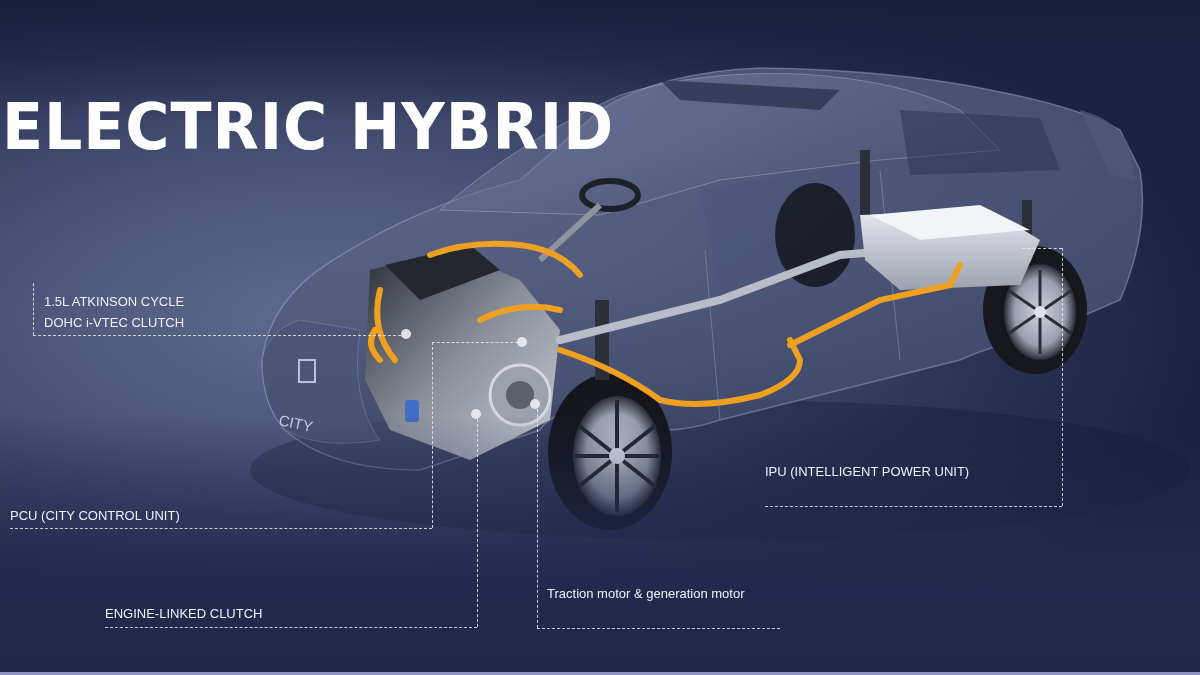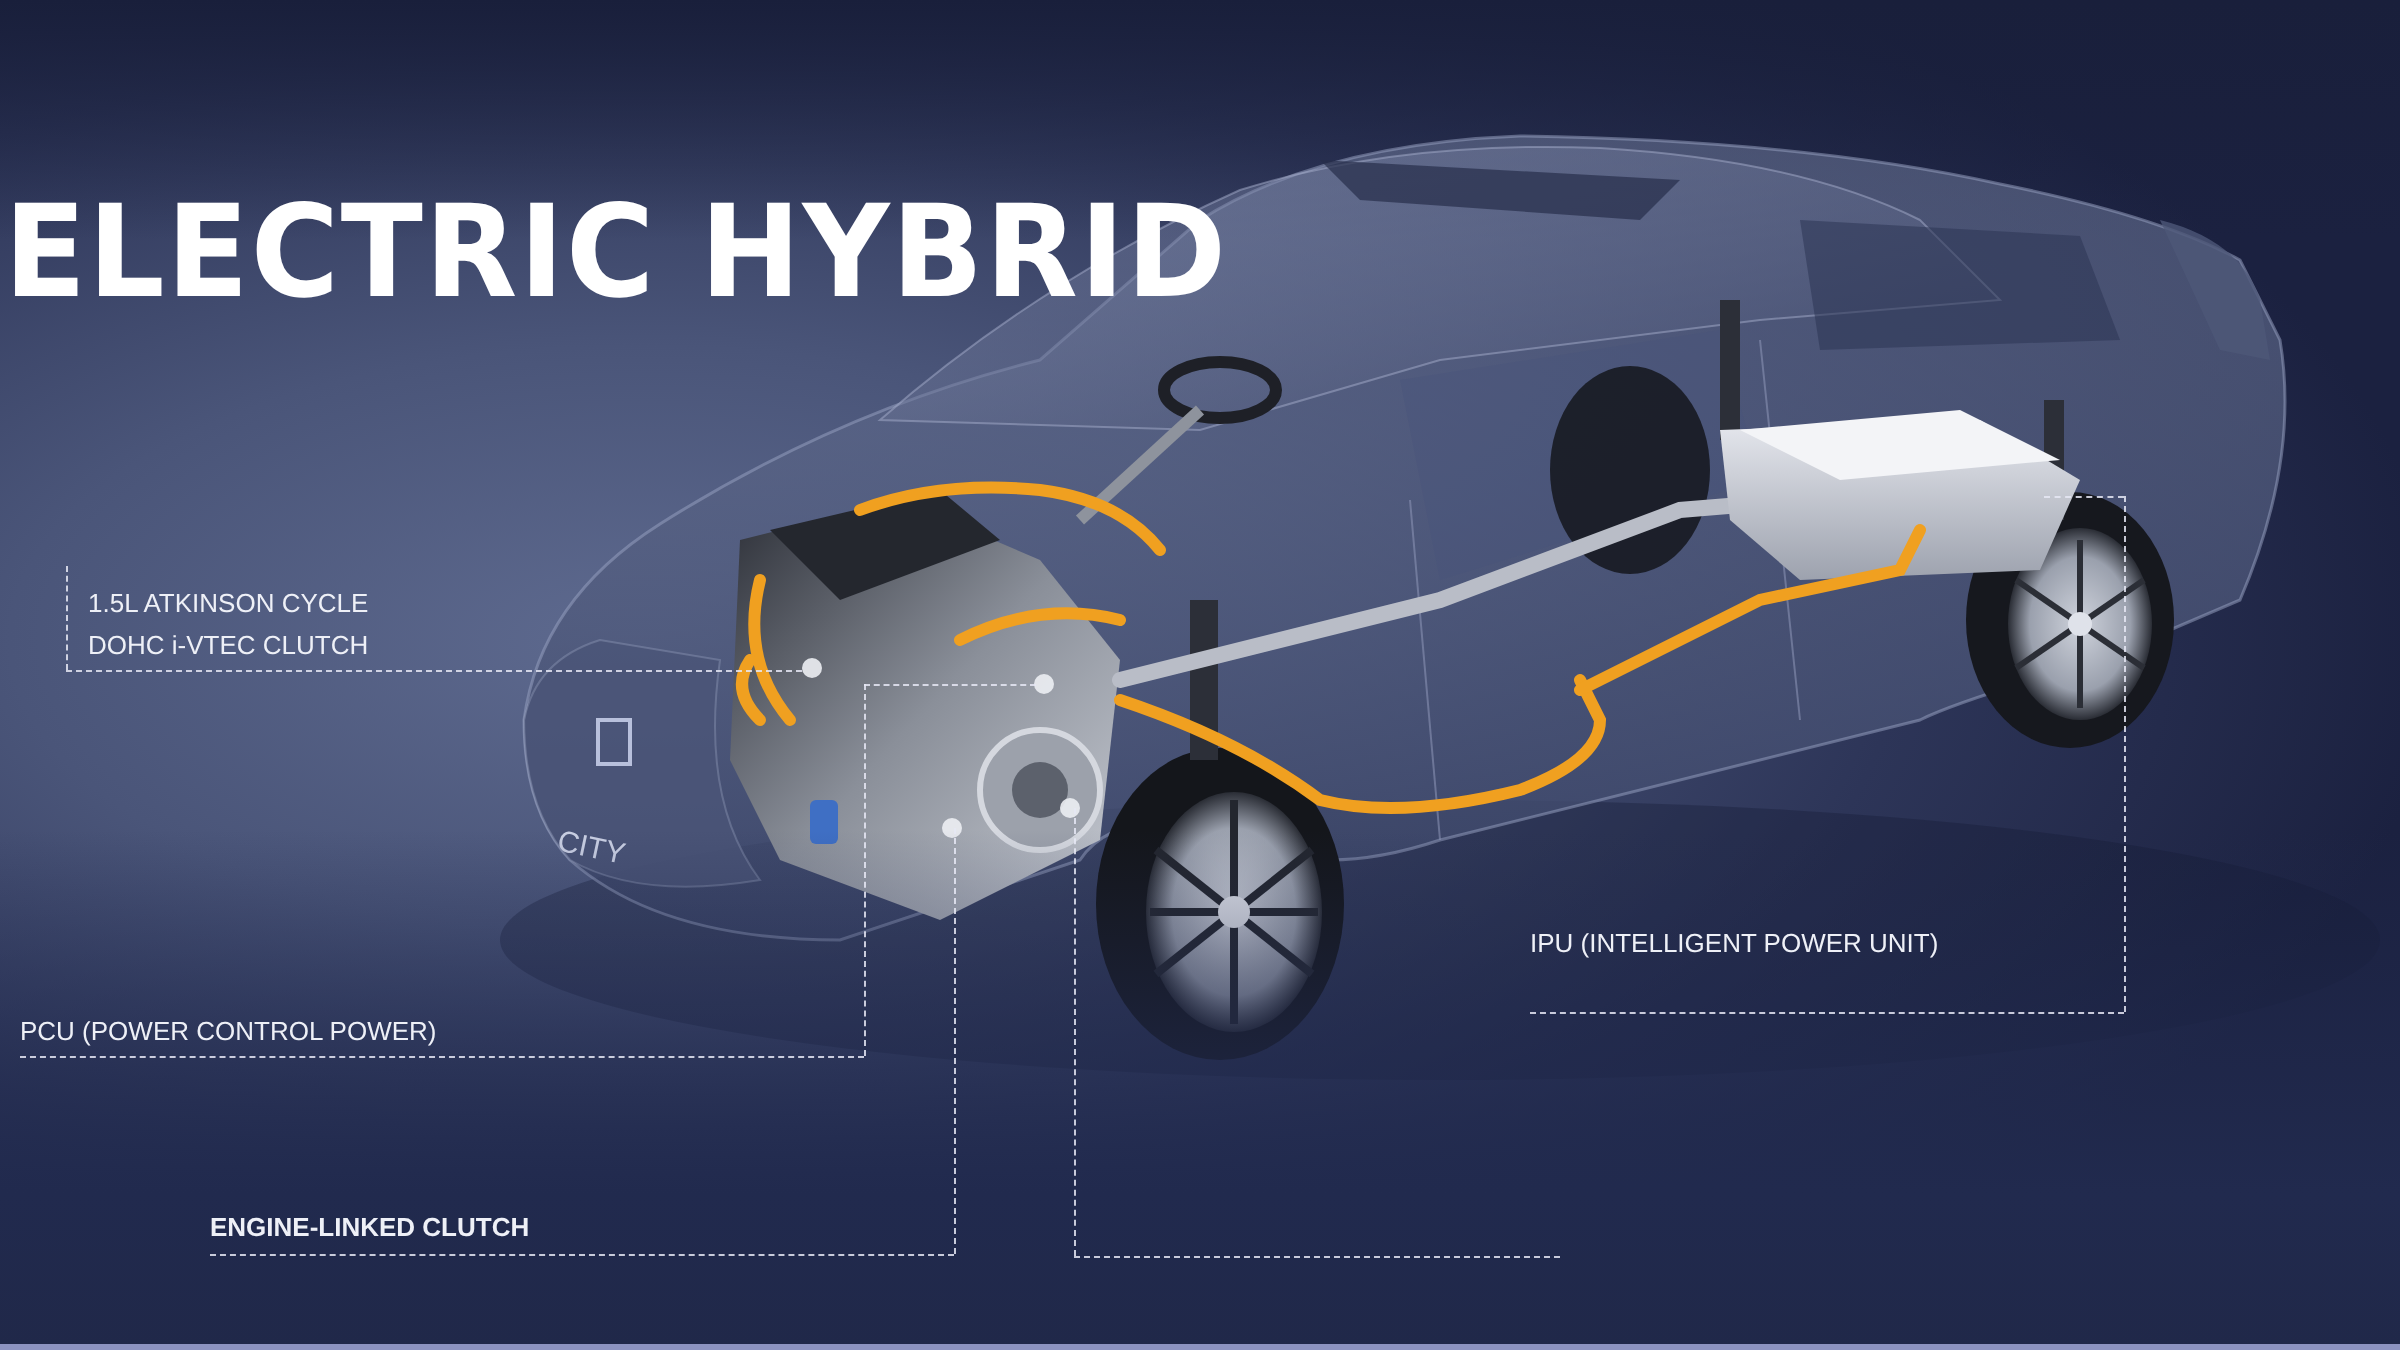--- a/index.html
+++ b/index.html
@@ -131,32 +131,33 @@
 <div class="dash-h" style="left:33px; top:335px; width:368px;"></div>
 <div class="label" style="left:44px; top:291px;">
   <div>1.5L ATKINSON CYCLE</div>
   <div>DOHC  i-VTEC CLUTCH</div>
 </div>
 
 <div class="dash-h" style="left:432px; top:342px; width:86px;"></div>
 <div class="dash-v" style="left:432px; top:342px; height:186px;"></div>
 <div class="dash-h" style="left:10px; top:528px; width:422px;"></div>
 <div class="label" style="left:10px; top:505px;">
-  <div>PCU (POWER CONTROL POWER)</div>
+  <div>PCU (CITY CONTROL UNIT)</div>
 </div>
 
 <div class="dash-v" style="left:477px; top:414px; height:213px;"></div>
 <div class="dash-h" style="left:105px; top:627px; width:372px;"></div>
-<div class="label" style="left:105px; top:603px;font-weight:bold;">
+<div class="label" style="left:105px; top:603px;">
   <div>ENGINE-LINKED CLUTCH</div>
 </div>
 
 <div class="dash-v" style="left:537px; top:404px; height:224px;"></div>
 <div class="dash-h" style="left:537px; top:628px; width:243px;"></div>
 <div class="label" style="left:547px; top:583px;">
+  <div>Traction motor &amp; generation motor</div>
 </div>
 
 <div class="dash-h" style="left:1022px; top:248px; width:40px;"></div>
 <div class="dash-v" style="left:1062px; top:248px; height:258px;"></div>
 <div class="dash-h" style="left:765px; top:506px; width:297px;"></div>
 <div class="label" style="left:765px; top:461px; text-align:left; width:290px;">
   <div>IPU (INTELLIGENT POWER UNIT)</div>
 </div>
 
 <div class="bottom-edge"></div>

